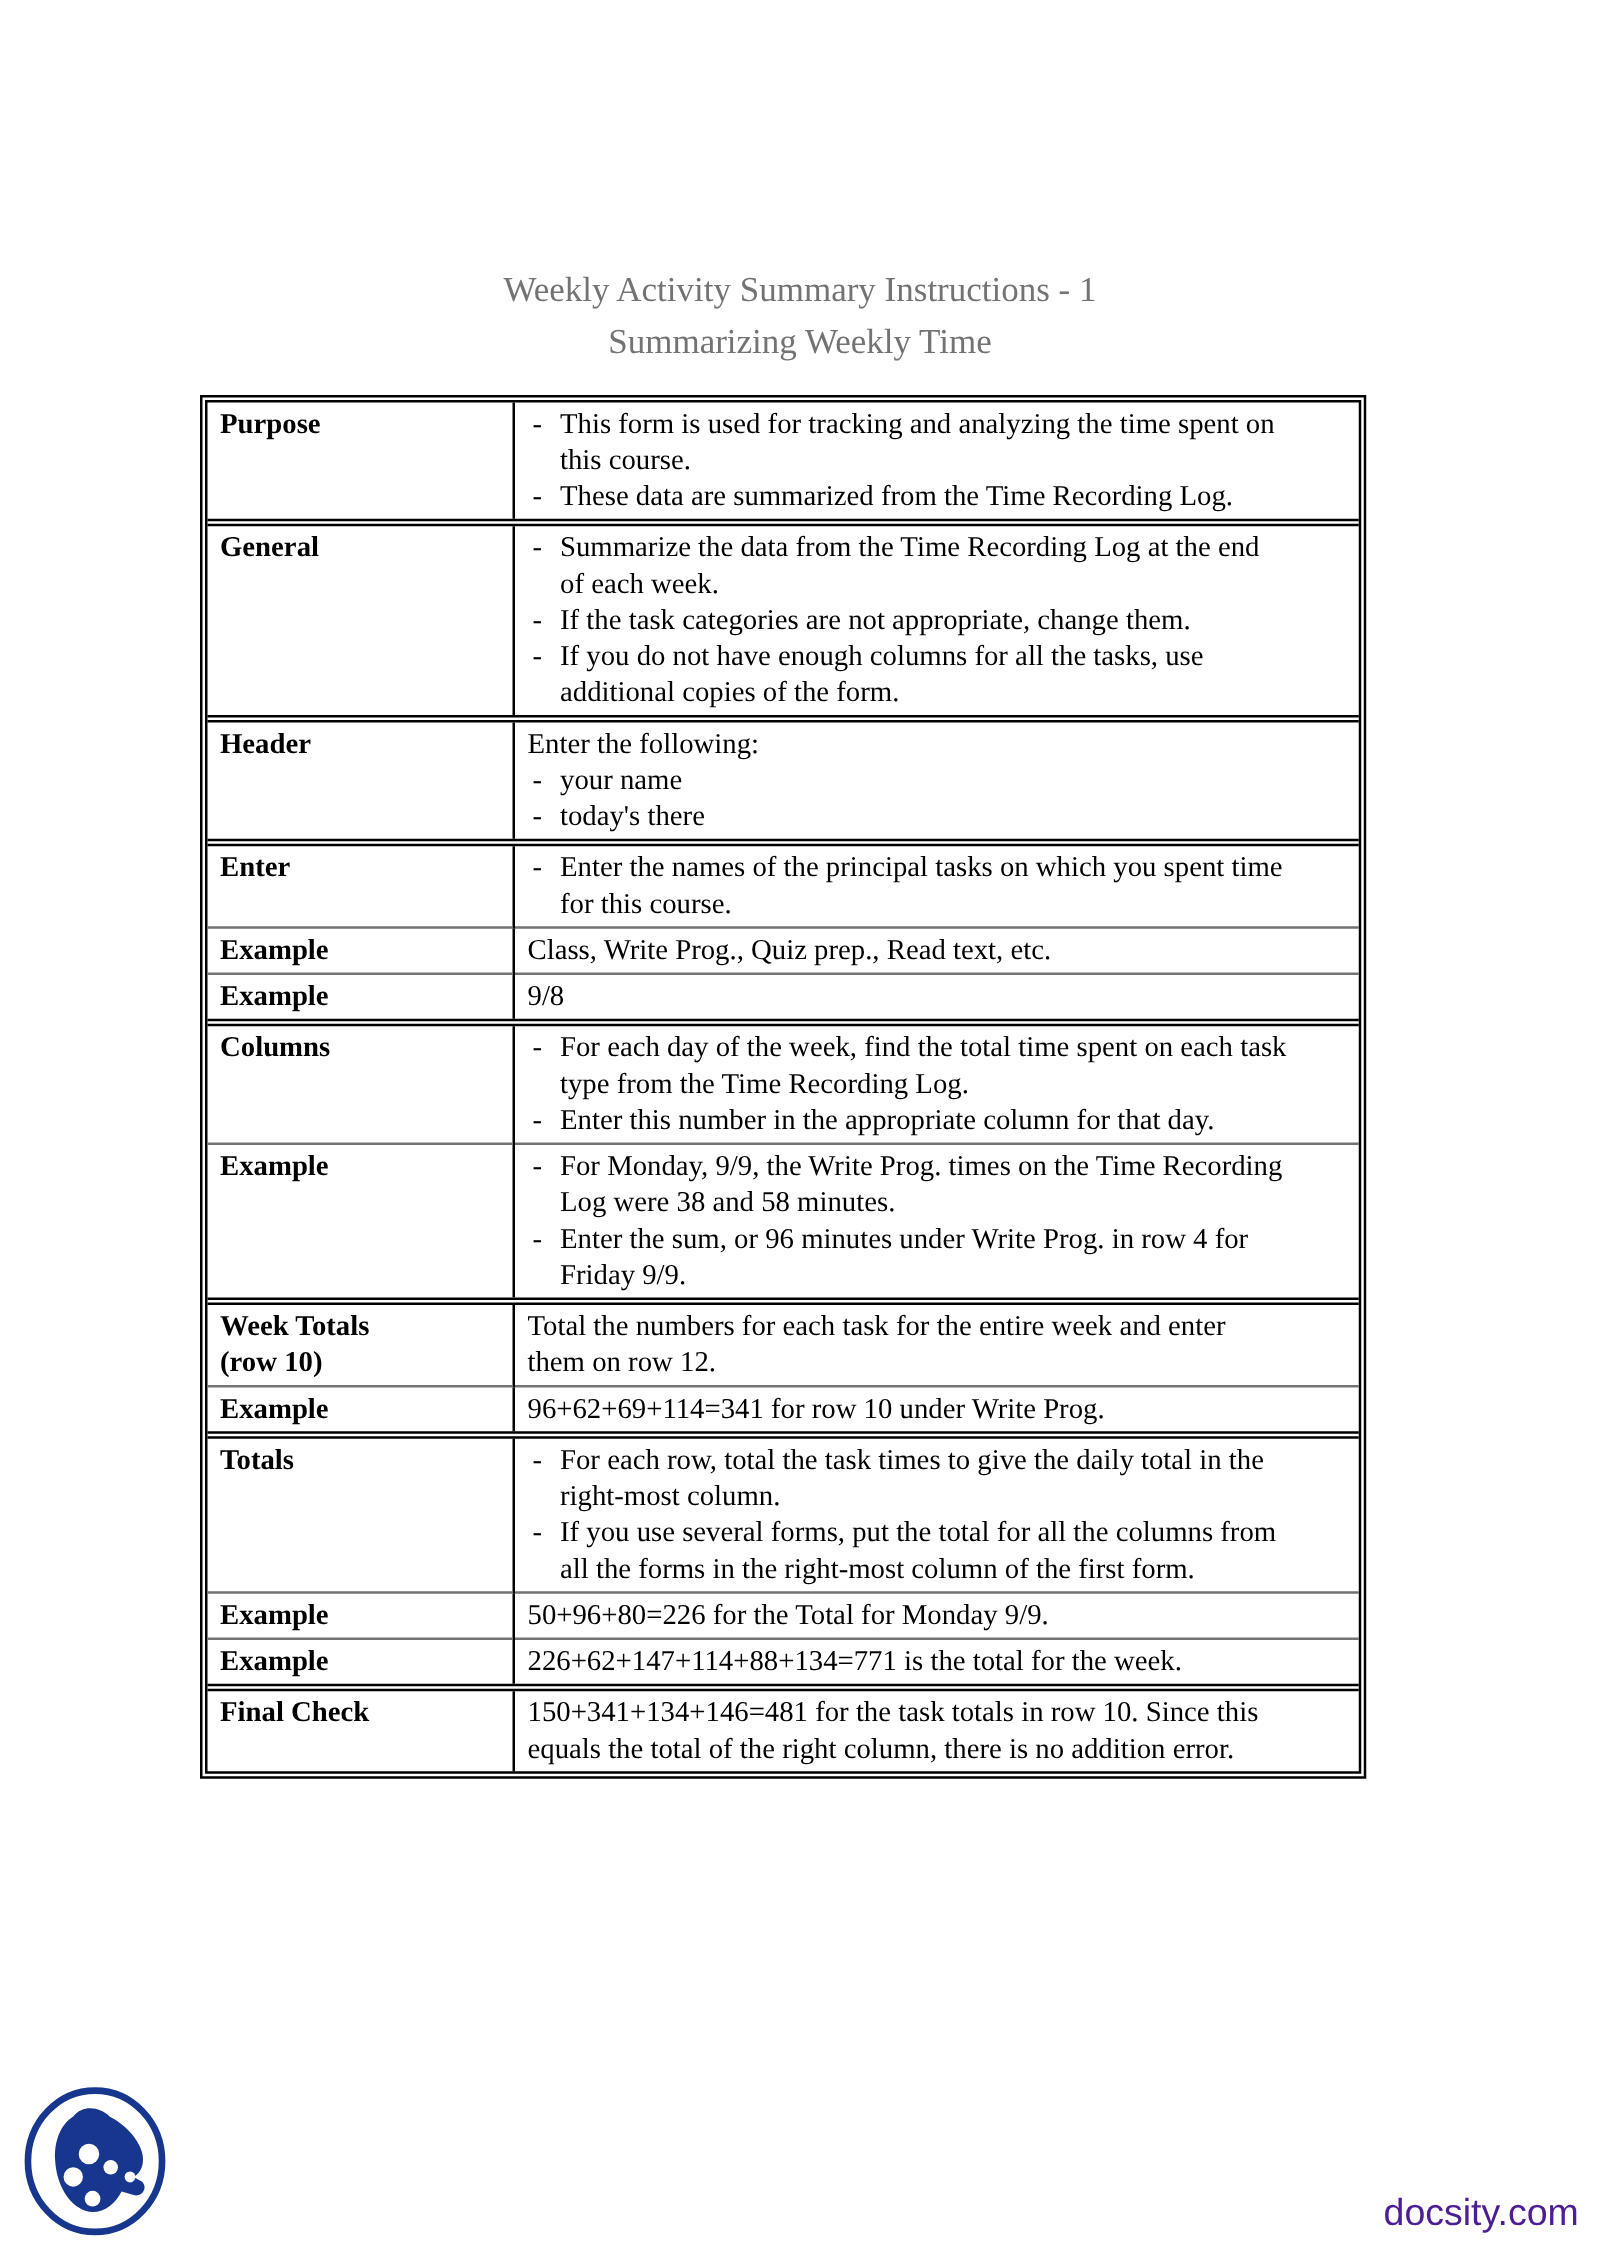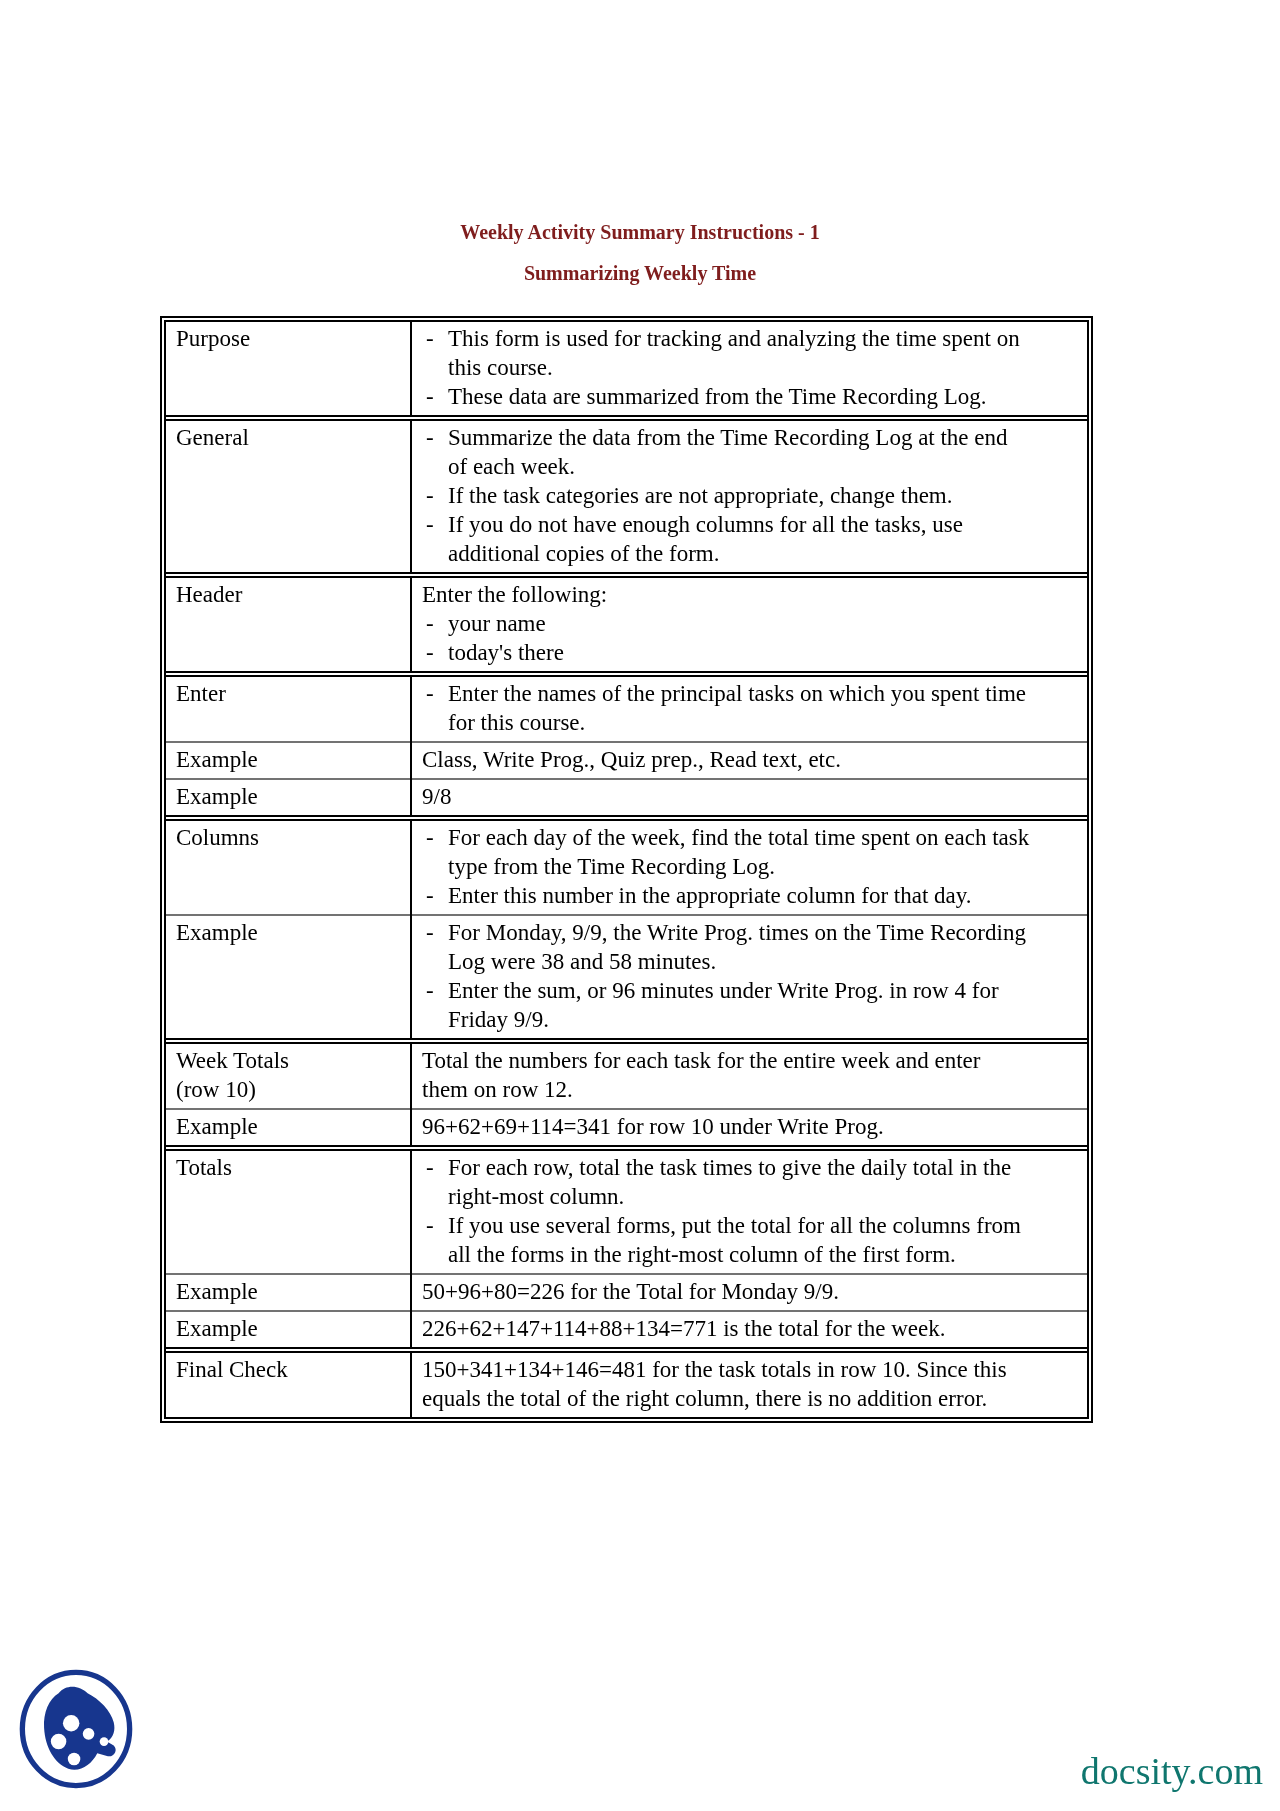--- a/index.html
+++ b/index.html
@@ -8,24 +8,24 @@
     width:1280px;height:1811px;
     background:#ffffff;
     font-family:"Liberation Serif", serif;
     color:#000000;
     overflow:hidden;
   }
   .doc-title{
     position:absolute;
     top:212px;left:0;width:100%;
     text-align:center;
-    font-weight:bold;
-    font-size:20px;
+    font-weight:normal;
+    font-size:28px;
     line-height:41px;
-    color:#7f1d1d;
+    color:#737373;
   }
   .table-wrap{
     position:absolute;
     left:160px;top:316px;
     width:933px;
     border:6px double #000000;
     box-sizing:border-box;
     background:#ffffff;
   }
   table.instructions{
@@ -34,21 +34,21 @@
     table-layout:fixed;
   }
   table.instructions td{
     vertical-align:top;
     font-size:23px;
     line-height:29px;
     padding:2px 10px 4px 10px;
   }
   td.label{
     width:224px;
-    font-weight:normal;
+    font-weight:bold;
     padding-left:13px;
     white-space:pre-line;
     margin-left:44px;
   }
   td.content{
     border-left:2px solid #000000;
     padding-left:9px;
   }
   tr.double td{border-top:6px double #000000;}
   tr.single td{border-top:2px solid #737373;}
@@ -57,24 +57,24 @@
   .item.bullet{padding-left:26px;}
   .item.bullet .dash{position:absolute;left:4px;top:0;}
   .logo{
     position:absolute;
     left:18px;top:1668px;
     width:116px;height:122px;
   }
   .brand{
     position:absolute;
     right:17px;top:1753px;
-    font-family:Liberation Serif, serif;
-    font-size:38px;
+    font-family:Liberation Sans, sans-serif;
+    font-size:30px;
     line-height:36px;
-    color:#0f766e;
+    color:#4c1d95;
     text-decoration:none;
   }
 </style>
 </head>
 <body>
 
 <div class="page">
 
   <div class="doc-title">
     <span>Weekly Activity Summary Instructions - 1</span><br>

